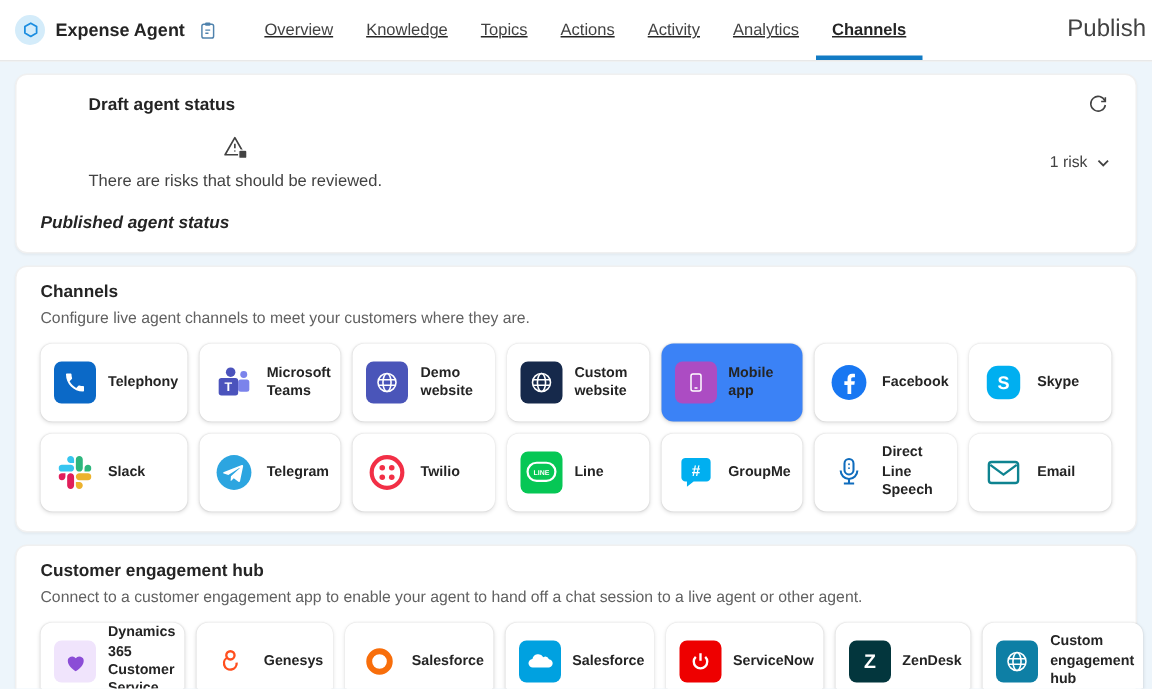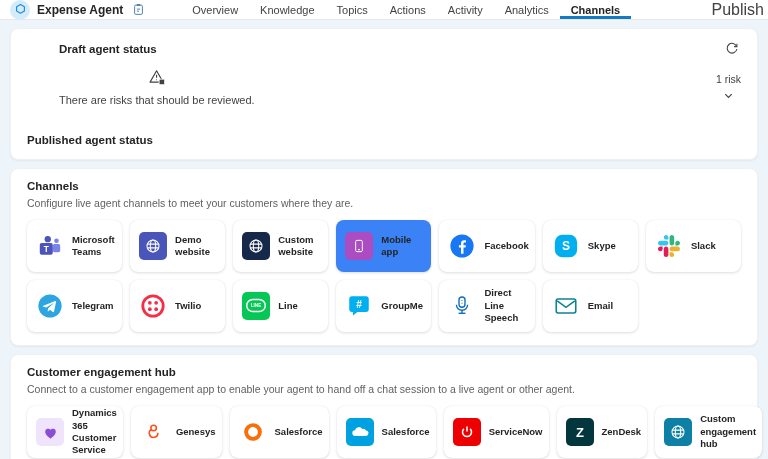--- a/index.html
+++ b/index.html
@@ -4,53 +4,53 @@
 <style>
   * { box-sizing: border-box; margin: 0; padding: 0; }
   html,body { width:768px; height:459px; overflow:hidden; }
   body {
     background:#edf5fb;
     font-family:"Liberation Sans", sans-serif;
     color:#242424;
   }
   
   .topbar {
-    height:20px; background:#fff; border-bottom:1px solid #e8e8e8;
-    display:flex; align-items:stretch; padding:0 4px 0 10px;gap:16px;
+    height:41px; background:#fff; border-bottom:1px solid #e8e8e8;
+    display:flex; align-items:stretch; padding:0 4px 0 10px;
   }
   .topbar .left { display:flex; align-items:center; gap:7px; }
   .avatar {
     width:20px; height:20px; border-radius:50%; background:#d4ecfa;
     display:flex; align-items:center; justify-content:center; flex:none;
   }
   .agent-name { font-size:12px; font-weight:bold; white-space:nowrap; }
   .copy-btn { display:flex; align-items:center; cursor:pointer; margin-left:2px; }
-  .tabs { display:flex; margin-left:20px; }
+  .tabs { display:flex; margin-left:20px;text-decoration:underline; }
   .tab {
     display:flex; align-items:center; padding:0 11px; font-size:11px; color:#424242;
     border-bottom:3px solid transparent; border-top:3px solid transparent; cursor:pointer; white-space:nowrap;
   }
   .tab.active { font-weight:bold; color:#242424; border-bottom-color:#127bc4; }
   .publish {
     margin-left:auto; display:flex; align-items:center; font-size:16px; color:#424242;
     padding:0 0 0 8px; cursor:pointer; white-space:nowrap;
   }
   
   .content { padding:8px 10px; }
   .panel {
     background:#fff; border:1px solid #f0f0f0; border-radius:8px;
     box-shadow:0 1px 2px rgba(0,0,0,.05);
     padding:11px 16px 13px; margin-bottom:8px;
   }
   h2 { font-size:11.5px; font-weight:bold; color:#242424; }
   .desc { font-size:10.5px; color:#616161; margin-top:5px; }
   .row { display:flex; align-items:center; }
   .between { justify-content:space-between;padding-left:32px; }
-  .gap8 { gap:8px;flex-direction:column; } .gap5 { gap:5px;flex-direction:column; }
-  .mt10 { margin-top:10px; } .mt12 { margin-top:28px; }
+  .gap8 { gap:8px;flex-direction:column; } .gap5 { gap:5px; }
+  .mt10 { margin-top:10px; } .mt12 { margin-top:16px;font-style:italic; }
   .body-text { font-size:11px; color:#424242; }
   .iconbtn { background:none; border:none; cursor:pointer; display:flex; align-items:center; padding:2px; }
   .risk-toggle { cursor:pointer; font-size:10.5px; color:#424242; }
   
   .cards { display:grid; grid-template-columns:repeat(7,1fr); gap:8px; margin-top:11px; }
   .card {
     background:#fff; border-radius:8px; height:52px;
     box-shadow:0 1px 3px rgba(0,0,0,.13), 0 0 1px rgba(0,0,0,.09);
     display:flex; align-items:center; gap:8px; padding:0 6px 0 9px; cursor:pointer;
   }
@@ -126,20 +126,28 @@
       </div>
     </div>
     <h2 class="mt12">Published agent status</h2>
   </section>
 
   <section class="panel">
     <h2>Channels</h2>
     <p class="desc">Configure live agent channels to meet your customers where they are.</p>
     <div class="cards">
 
+      <div class="card">
+        <span class="tile" style="background: rgb(11, 105, 199);">
+          <svg viewBox="0 0 24 24" width="16" height="16">
+              <path fill="#fff" d="M6.62 10.79c1.44 2.83 3.76 5.14 6.59 6.59l2.2-2.2c.27-.27.67-.36 1.02-.24 1.12.37 2.33.57 3.57.57.55 0 1 .45 1 1V20c0 .55-.45 1-1 1-9.39 0-17-7.61-17-17 0-.55.45-1 1-1h3.5c.55 0 1 .45 1 1 0 1.25.2 2.45.57 3.57.11.35.03.74-.25 1.02l-2.2 2.2z"></path>
+            </svg>
+        </span>
+        <span class="clabel">Telephony</span>
+      </div>
 
       <div class="card">
         <span class="brand">
           <svg viewBox="0 0 28 28" width="26" height="26">
             <circle cx="21" cy="8.3" r="2.5" fill="#7b83eb"></circle>
             <rect x="17" y="11.8" width="8" height="8.8" rx="1.8" fill="#7b83eb"></rect>
             <circle cx="11.6" cy="6.6" r="3.4" fill="#4b53bc"></circle>
             <rect x="3" y="10.8" width="14" height="12.6" rx="2" fill="#4b53bc"></rect>
             <text x="10" y="20.3" fill="#fff" font-size="9" font-weight="bold" text-anchor="middle" font-family="Liberation Sans, sans-serif">T</text>
           </svg>

